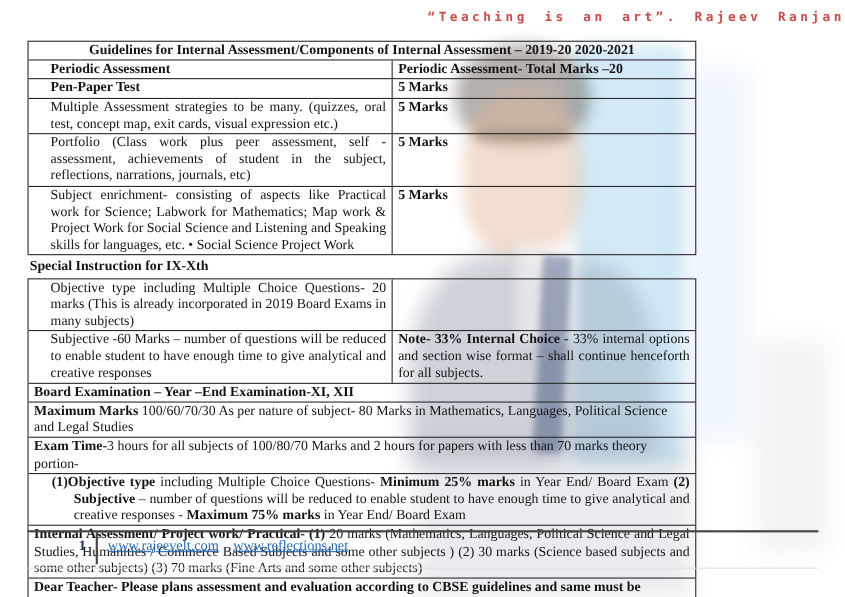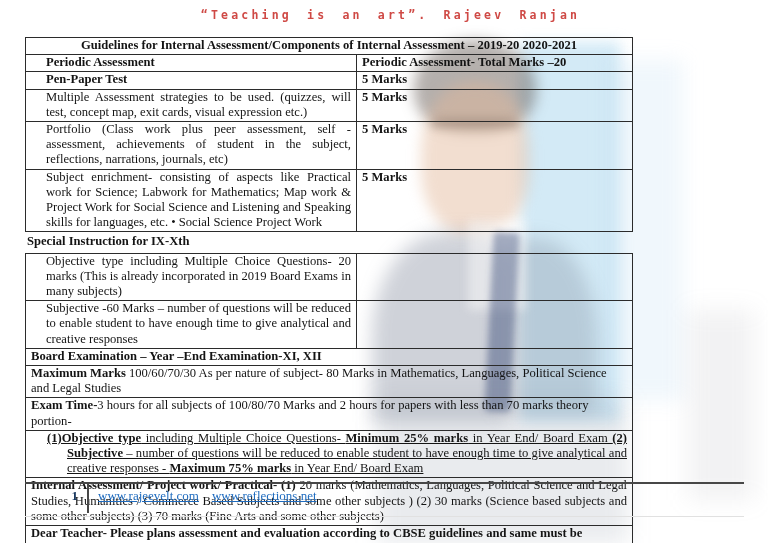--- a/index.html
+++ b/index.html
@@ -15,38 +15,38 @@
   .wm-face      { left:421px; top:82px;  width:108px; height:152px; background:rgba(226,184,152,.46); filter:blur(7px); border-radius:46% 46% 42% 42%; }
   .wm-brow      { left:432px; top:118px; width:86px;  height:10px;  background:rgba(90,70,60,.25);   filter:blur(4px); }
   .wm-shoulderL { left:372px; top:232px; width:135px; height:190px; background:rgba(96,106,128,.30); filter:blur(9px); border-radius:55% 20% 0 0; }
   .wm-shoulderR { left:498px; top:238px; width:100px; height:175px; background:rgba(104,114,134,.26); filter:blur(9px); border-radius:20% 60% 0 0; }
   .wm-shirt     { left:468px; top:220px; width:58px;  height:90px;  background:rgba(250,250,250,.5); filter:blur(5px); }
   .wm-tie       { left:489px; top:232px; width:26px;  height:180px; background:rgba(42,62,112,.40);  filter:blur(3px); transform:rotate(3deg); border-radius:4px; }
   .wm-lowsuit   { left:378px; top:400px; width:250px; height:143px; background:rgba(118,128,148,.16); filter:blur(11px); }
   .wm-armR      { left:688px; top:310px; width:66px;  height:190px; background:rgba(150,150,155,.12); filter:blur(11px); }
 
   
-  .quote { position:absolute; z-index:2; top:8px; left:0; right:0; text-align:center;
+  .quote { position:absolute; z-index:2; top:8px; left:0; right:0; text-align:right;
            font-family:"DejaVu Sans Mono","Liberation Mono",monospace; font-weight:bold;
            font-size:11.5px; letter-spacing:3.2px; word-spacing:5px; color:var(--accent);margin-left:13px; }
 
   
   .content { position:absolute; z-index:2; left:25px; top:37px; width:608px; font-size:12.6px; line-height:15.2px; }
   .tbl { border:1px solid var(--line); background:transparent; }
   .trow { display:flex; border-top:1px solid var(--line); }
   .trow:first-child { border-top:none; }
   .cell { padding:0 5px 1px 5px; }
   .cl { width:316px; border-right:1px solid var(--line); text-align:justify;margin-left:15px; }
   .cr { flex:1; }
   .full { flex:1; }
   .just { text-align:justify; }
   .b { font-weight:bold; }
   .center { text-align:center; }
   .special { font-weight:bold; padding:2px 2px 3px 2px; }
-  .li-row { padding-left:41px; text-indent:-20px; text-align:justify;text-decoration:underline; }
+  .li-row { padding-left:41px; text-indent:-20px; text-align:justify; }
 
   
   .footer { position:absolute; z-index:2; left:0; top:482px; width:768px; }
   .footer-rule { margin-left:25px; width:719px; height:2px; background:#474747; }
   .footer-body { display:flex; margin-left:25px; height:29px; }
   .pageno { width:62px; text-align:right; padding:4px 9px 0 0; font-weight:bold; font-size:13px; color:#17365d; }
   .fdivider { width:2px; height:29px; background:#474747; }
   .links { padding:4px 0 0 9px; font-size:13px; }
   .links a { color:var(--link); text-decoration:underline; margin-right:13px; cursor:pointer; }
   .faint-line { margin-left:25px; width:719px; height:1px; background:#e1e1e1; margin-top:3px; }
@@ -78,41 +78,42 @@
     </div>
     <div class="trow">
       <div class="cell cl b">Periodic Assessment</div>
       <div class="cell cr b">Periodic Assessment- Total Marks –20</div>
     </div>
     <div class="trow">
       <div class="cell cl b">Pen-Paper Test</div>
       <div class="cell cr b">5 Marks</div>
     </div>
     <div class="trow">
-      <div class="cell cl">Multiple Assessment strategies to be used. (quizzes, will test, concept map, exit cards, visual expression etc.)</div>
+      <div class="cell cl">Multiple Assessment strategies to be many. (quizzes, oral test, concept map, exit cards, visual expression etc.)</div>
       <div class="cell cr b">5 Marks</div>
     </div>
     <div class="trow">
       <div class="cell cl">Portfolio (Class work plus peer assessment, self - assessment, achievements of student in the subject, reflections, narrations, journals, etc)</div>
       <div class="cell cr b">5 Marks</div>
     </div>
     <div class="trow">
       <div class="cell cl">Subject enrichment- consisting of aspects like Practical work for Science; Labwork for Mathematics; Map work &amp; Project Work for Social Science and Listening and Speaking skills for languages, etc. • Social Science Project Work</div>
       <div class="cell cr b">5 Marks</div>
     </div>
   </div>
 
   <div class="special">Special Instruction for IX-Xth</div>
 
   <div class="tbl">
     <div class="trow">
       <div class="cell cl">Objective type including Multiple Choice Questions- 20 marks (This is already incorporated in 2019 Board Exams in many subjects)</div>
     </div>
     <div class="trow">
       <div class="cell cl">Subjective -60 Marks – number of questions will be reduced to enable student to have enough time to give analytical and creative responses</div>
+      <div class="cell cr just"><span class="b">Note- 33% Internal Choice</span><span> - 33% internal options and section wise format – shall continue henceforth for all subjects.</span></div>
     </div>
     <div class="trow">
       <div class="cell full b">Board Examination – Year –End Examination-XI, XII</div>
     </div>
     <div class="trow">
       <div class="cell full"><span class="b">Maximum Marks</span><span> 100/60/70/30 As per nature of subject- 80 Marks in Mathematics, Languages, Political Science and Legal Studies</span></div>
     </div>
     <div class="trow">
       <div class="cell full"><span class="b">Exam Time-</span><span>3 hours for all subjects of 100/80/70 Marks and 2 hours for papers with less than 70 marks theory portion-</span></div>
     </div>

